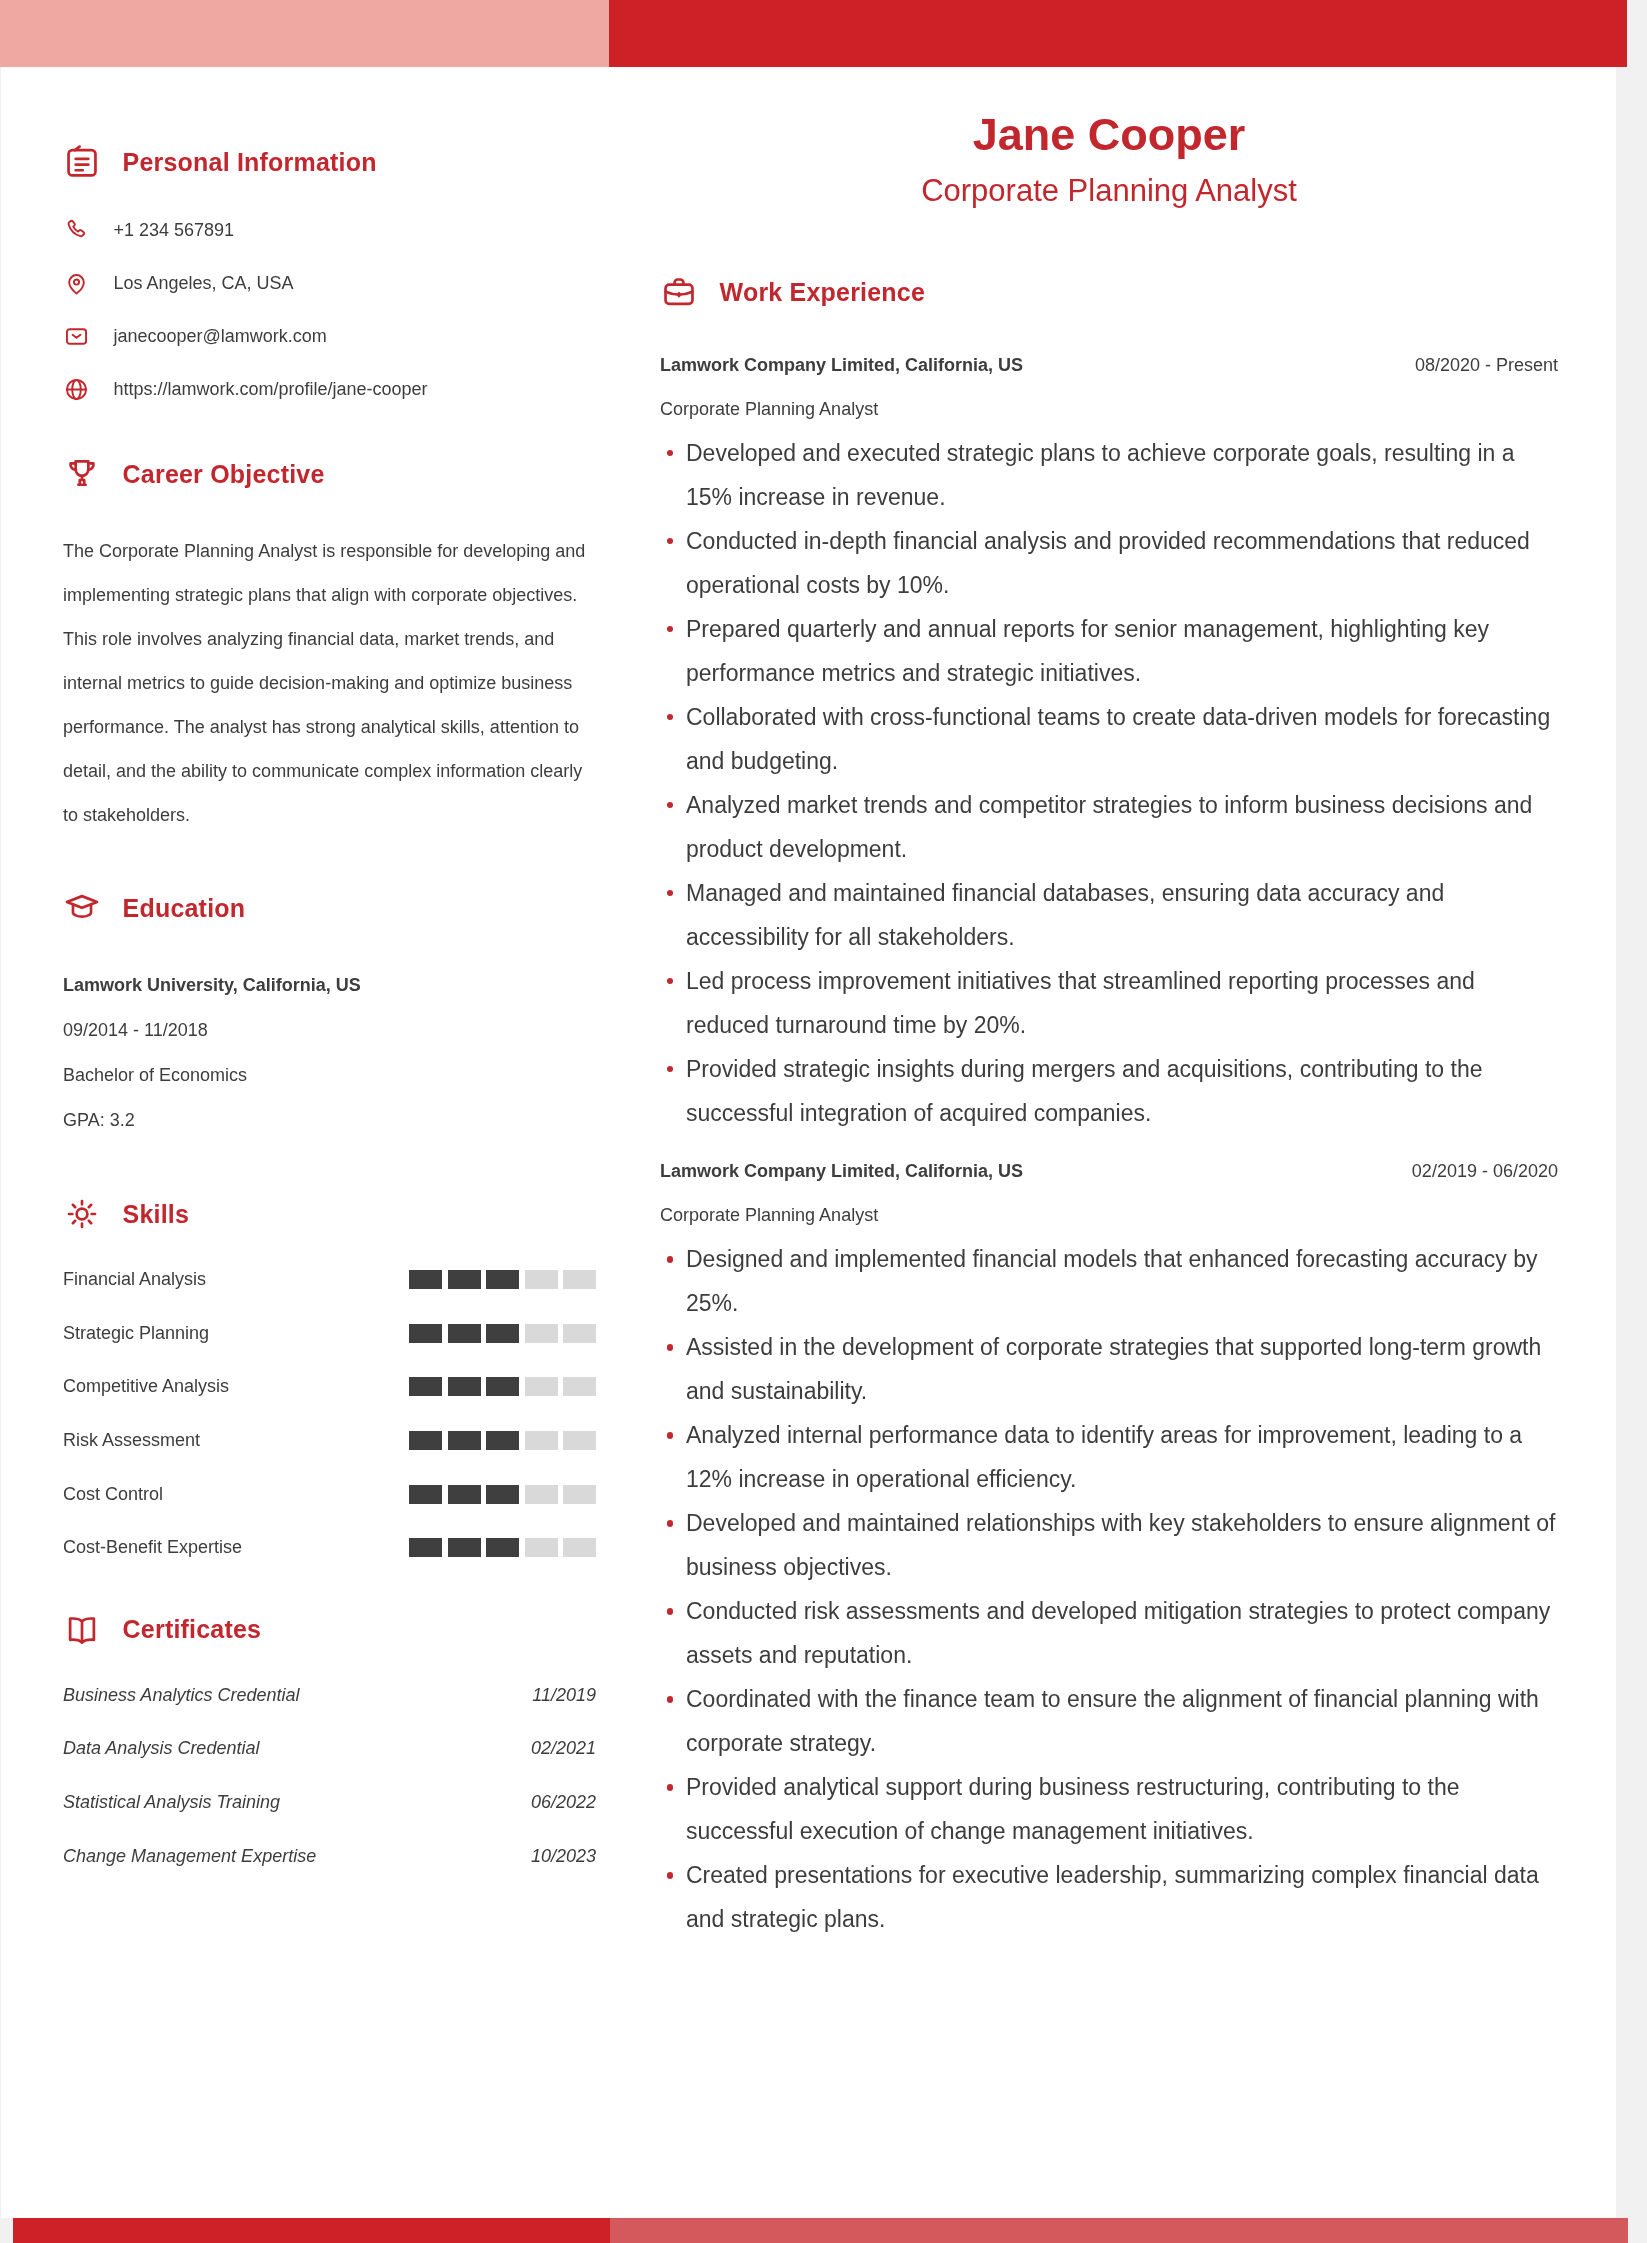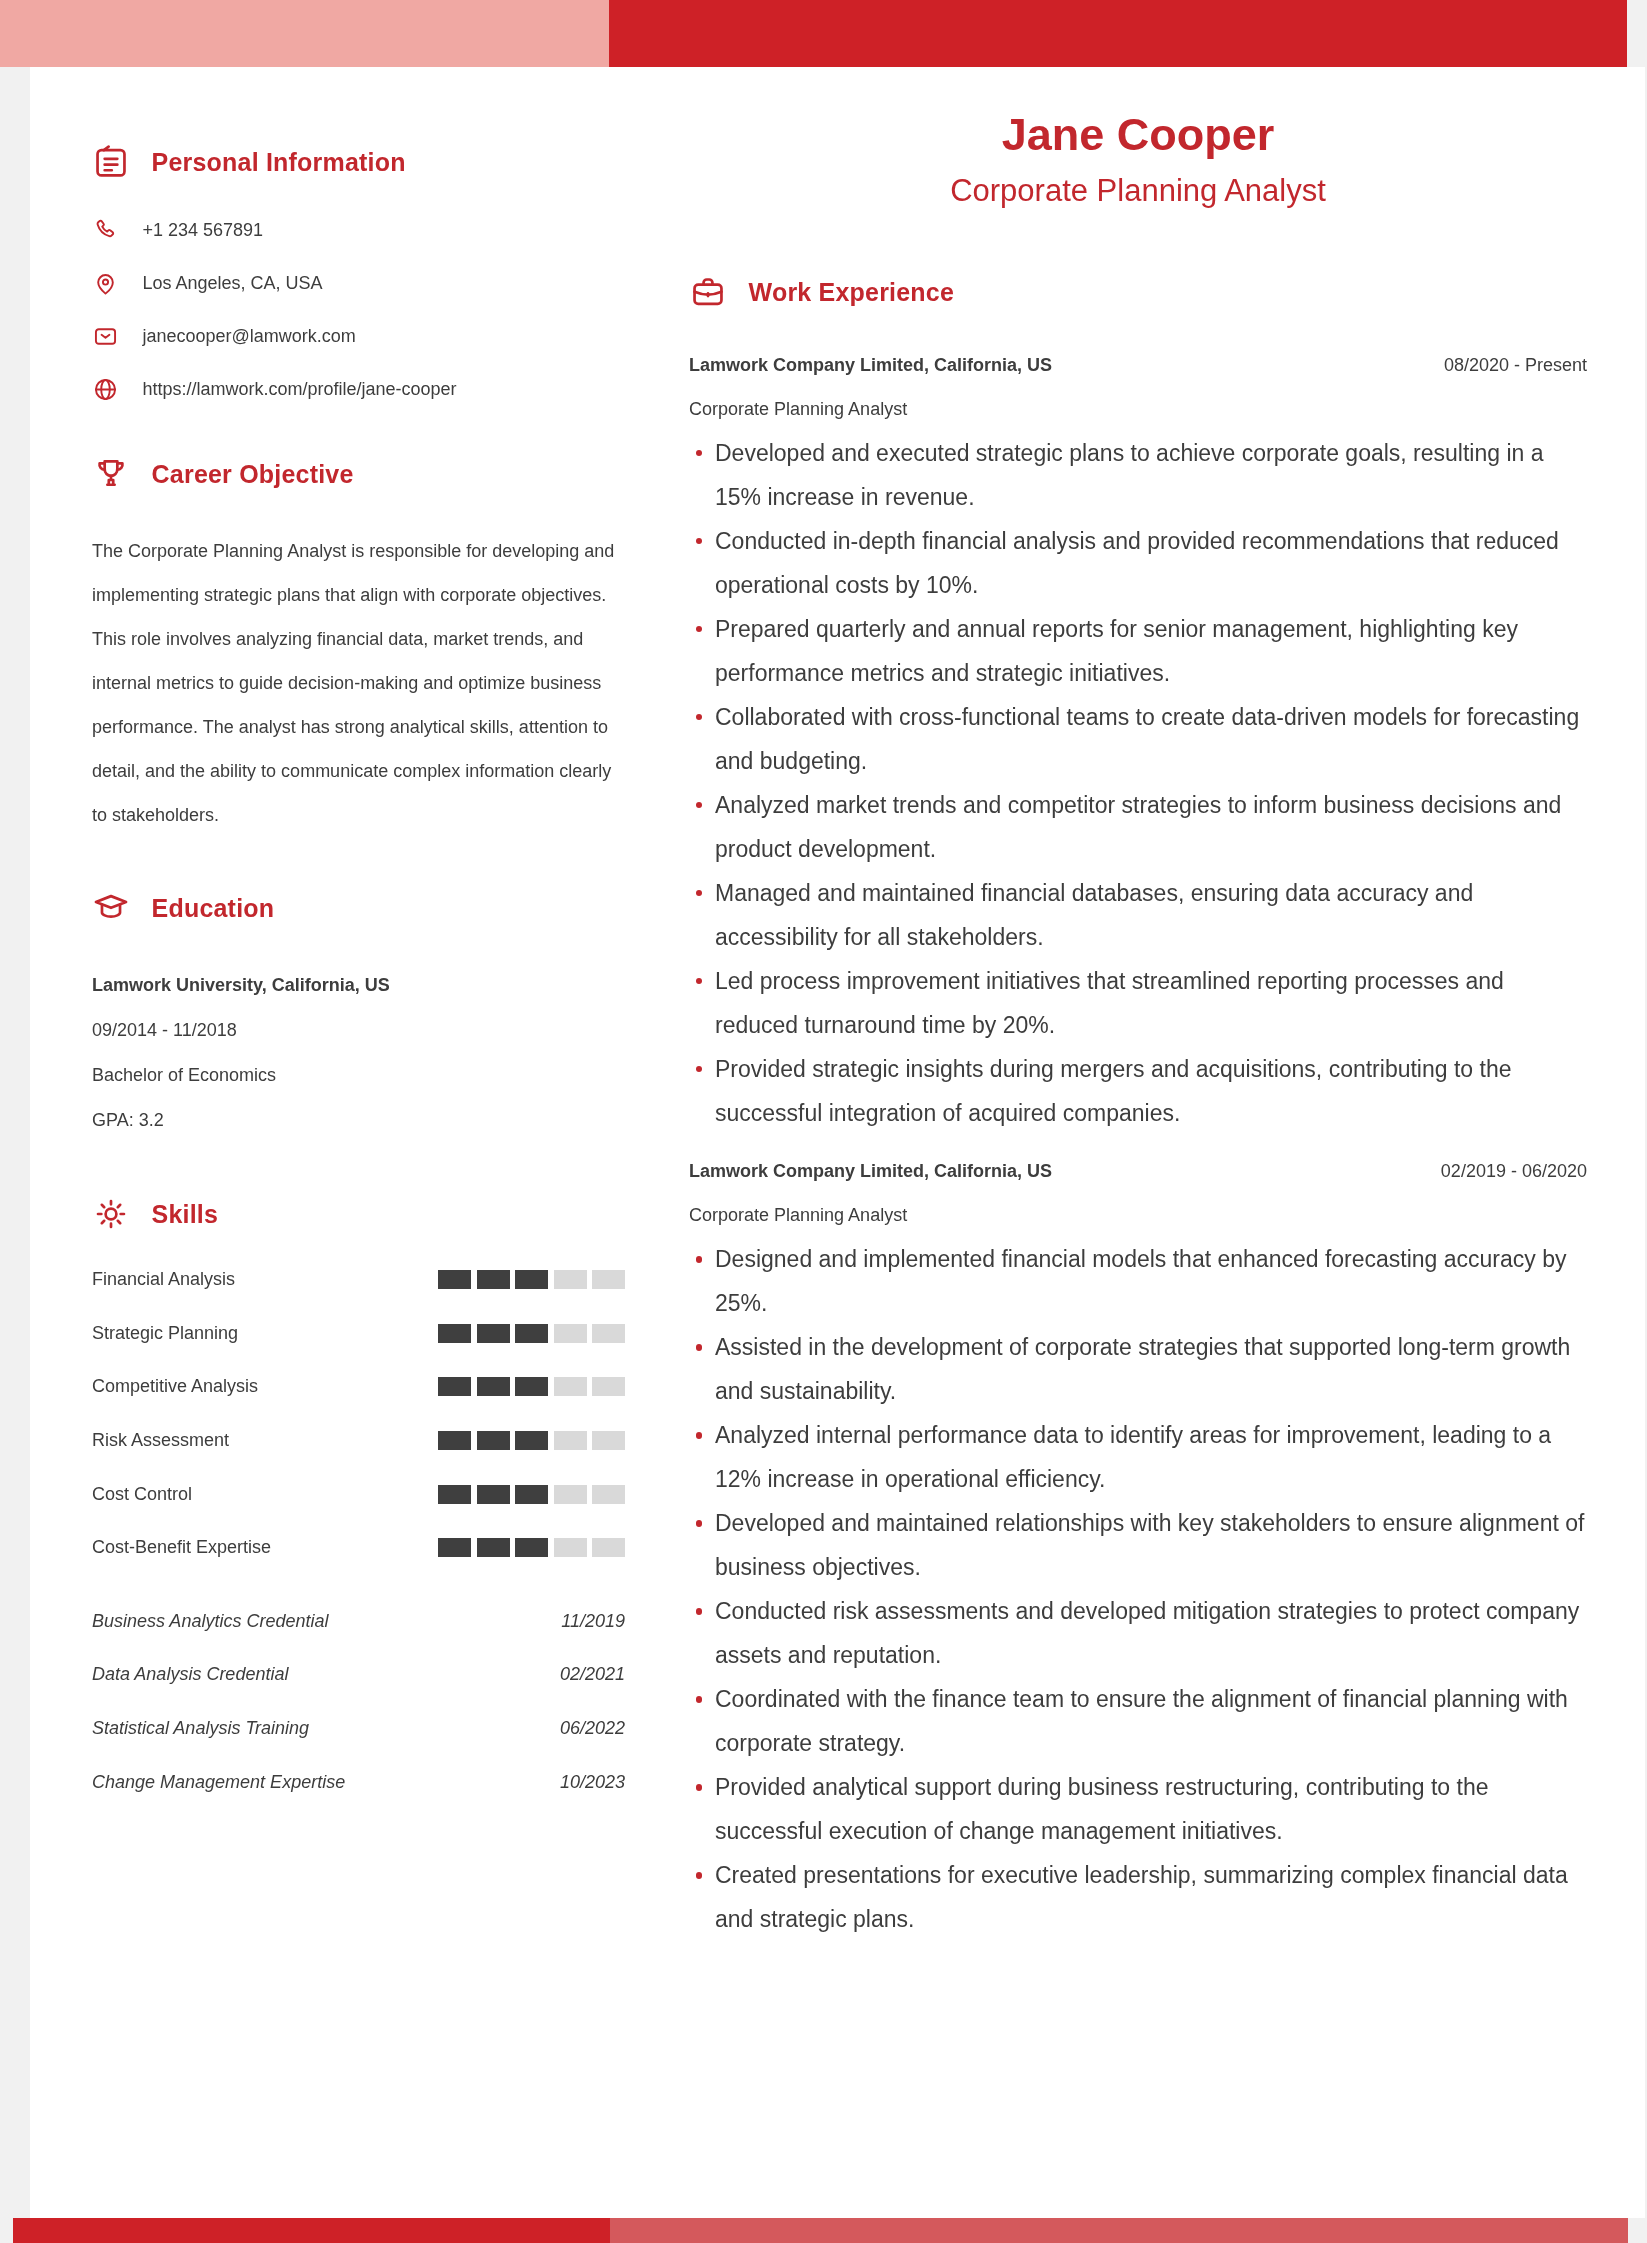--- a/index.html
+++ b/index.html
@@ -15,21 +15,21 @@
   
   .top-bar { position:absolute; top:0; left:0; width:1627px; height:67px; display:flex; }
   .top-bar .seg-salmon { width:609px; background:#f0a8a3; }
   .top-bar .seg-red { flex:1; background:#ce2127; }
   .bottom-bar { position:absolute; top:2218px; left:12.6px; width:1615px; height:26px; display:flex; }
   .bottom-bar .seg-red { width:597px; background:#ce2127; }
   .bottom-bar .seg-muted { flex:1; background:#d4595c; }
 
   
   .page {
-    position:absolute; top:67px; left:30px;
+    position:absolute; top:67px; left:1px;
     width:1615px; height:2151px;
     background:#ffffff;
     padding:41px 58px 0 62px;
     display:flex; gap:64px;
   }
   .col-left { flex:0 0 533px; width:533px; padding-top:35px; }
   .col-right { flex:1; min-width:0; }
 
   
   .sec-head { display:flex; align-items:center; gap:21.6px; margin-bottom:36px; }
@@ -236,20 +236,29 @@
             <span class="seg filled"></span>
             <span class="seg filled"></span>
             <span class="seg filled"></span>
             <span class="seg"></span>
             <span class="seg"></span>
           </span>
       </div>
     </section>
 
     <section>
+      <div class="sec-head">
+        <span class="sec-icon">
+          <svg viewBox="0 0 24 24" fill="none" stroke="#c2272d" stroke-width="1.7" stroke-linecap="round" stroke-linejoin="round">
+            <path d="M12 6.5C10.4 5 7.9 4.5 4.5 4.8v13.4c3.4-.3 5.9.2 7.5 1.7 1.6-1.5 4.1-2 7.5-1.7V4.8C16.1 4.5 13.6 5 12 6.5z"></path>
+            <path d="M12 6.5v13.4"></path>
+          </svg>
+        </span>
+        <h2>Certificates</h2>
+      </div>
       <div class="cert-row">
         <span>Business Analytics Credential</span>
         <span>11/2019</span>
       </div>
       <div class="cert-row">
         <span>Data Analysis Credential</span>
         <span>02/2021</span>
       </div>
       <div class="cert-row">
         <span>Statistical Analysis Training</span>

